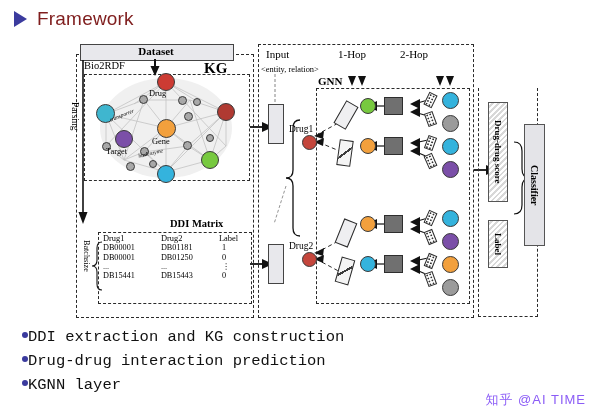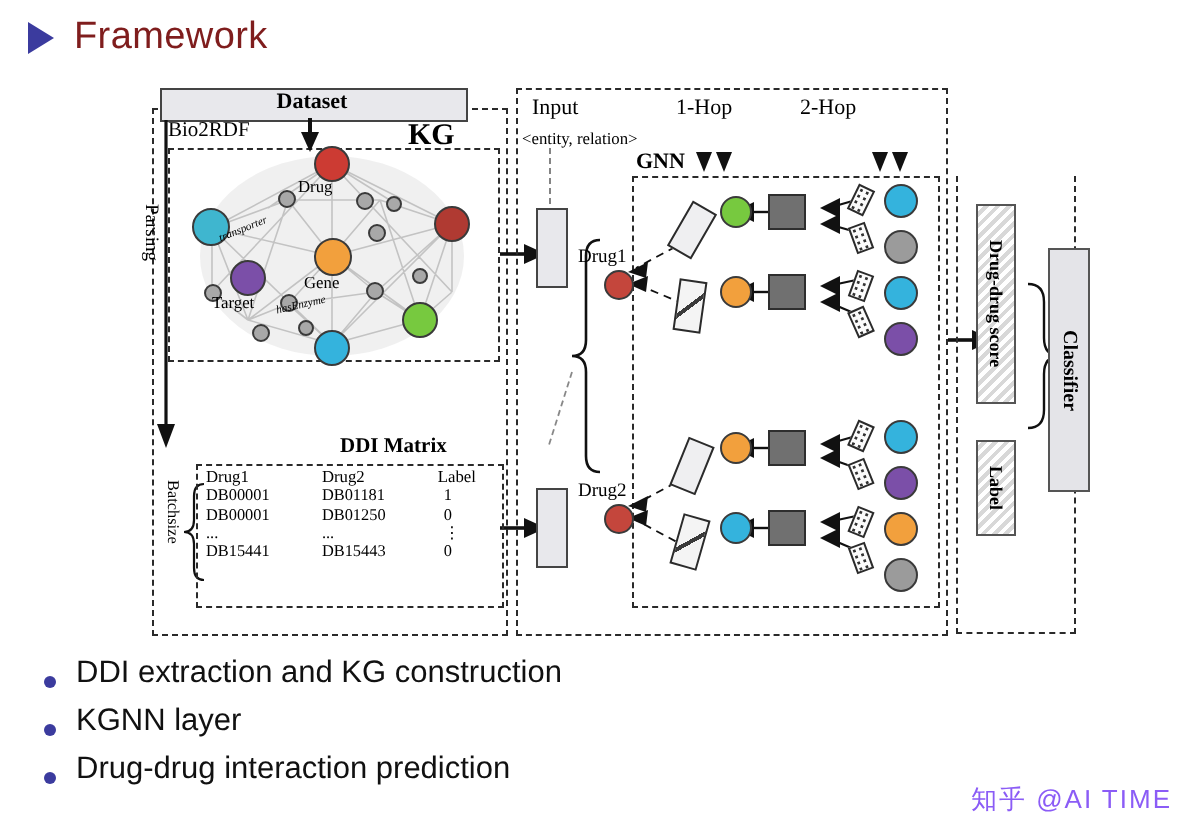--- a/index.html
+++ b/index.html
@@ -127,22 +127,23 @@
     font-family: "Liberation Serif", serif;
     font-size: 7.6px; line-height: 1.25; color: #000;
   }
   #legend .sw { width: 19px; height: 8px; }
   
   #bullets {
     position: absolute; left: 22px; top: 328px;
     width: 420px;
   }
   #bullets .bullet {
-    display: flex; align-items: flex-end; gap: 10px;
+    display: flex; align-items: center; 
     margin-bottom: 6px;
+    font-family: Liberation Mono, monospace;
   }
   #bullets .dot {
     width: 6px; height: 6px; border-radius: 50%;
     background: #3b3b9e; flex: none;
     transform: translateY(-2px);
   }
   #bullets .btxt { font-size: 15.5px; color: #111; }
   
   #watermark {
     position: absolute; right: 14px; bottom: 8px;
@@ -407,21 +408,21 @@
   </div>
 </div>
 
 <div id="bullets">
   <div class="bullet">
     <span class="dot"></span>
     <span class="btxt">DDI extraction and KG construction</span>
   </div>
   <div class="bullet">
     <span class="dot"></span>
-    <span class="btxt">KGNN layer</span>
+    <span class="btxt">Drug-drug interaction prediction</span>
   </div>
   <div class="bullet">
     <span class="dot"></span>
-    <span class="btxt">Drug-drug interaction prediction</span>
+    <span class="btxt">KGNN layer</span>
   </div>
 </div>
 
 <div id="watermark">知乎 @AI TIME</div>
 
 </body></html>

